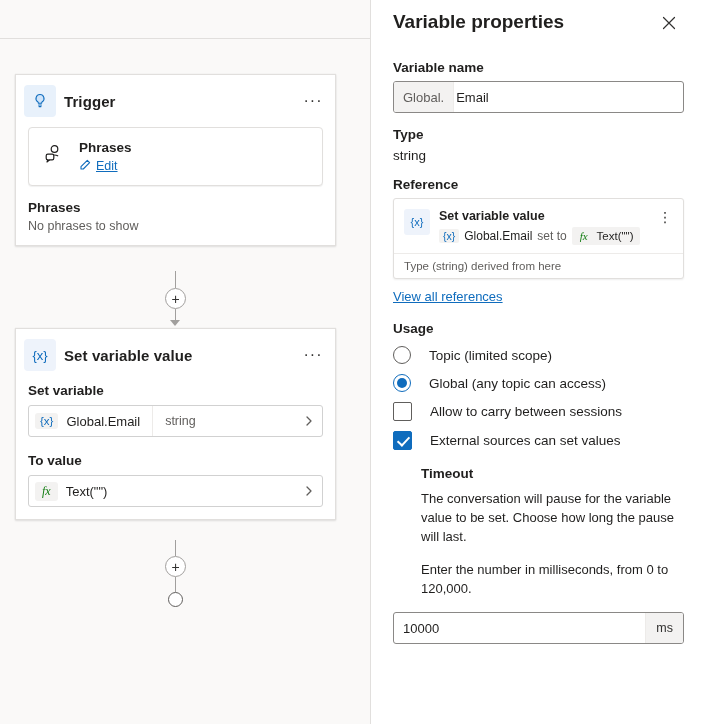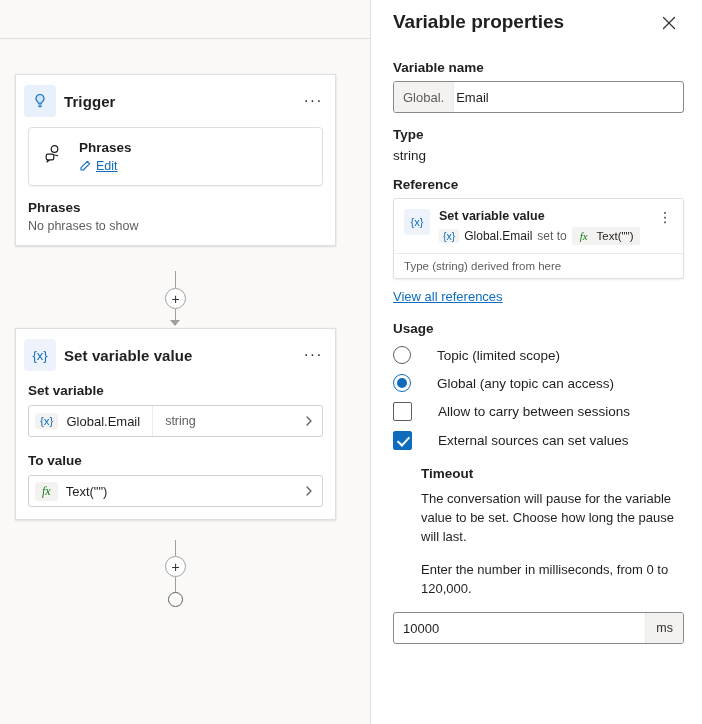--- a/index.html
+++ b/index.html
@@ -90,21 +90,21 @@
   }
   .person-icon {
     width: 28px; height: 28px;
     flex: 0 0 28px;
     display: flex; align-items: center; justify-content: center;
     color: #201f1e;
   }
   .inner-card-texts { display: flex; flex-direction: column; gap: 4px; }
   .inner-card-title { font-size: 13.5px; font-weight: 600; color: #201f1e; }
   .edit-link {
-    display: flex; align-items: center; gap: 5px;
+    display: flex; gap: 5px;
     font-size: 12.5px;
     color: #0f6cbd;
     text-decoration: underline;
     cursor: pointer;
   }
   .edit-link svg { display: block; }
 
   .section-label {
     font-size: 13.5px;
     font-weight: 600;
@@ -338,21 +338,21 @@
     font-size: 13px;
     color: #0f6cbd;
     text-decoration: underline;
     margin-top: 10px;
     cursor: pointer;
   }
 
   .radio-row, .check-row {
     display: flex;
     align-items: center;
-    gap: 26px;
+    gap: 18px;
     margin-top: 10px;
   }
   .radio {
     width: 18px; height: 18px; flex: 0 0 18px;
     border-radius: 50%;
     border: 1px solid #605e5c;
     background: #fff;
     position: relative;
     cursor: pointer;
   }

